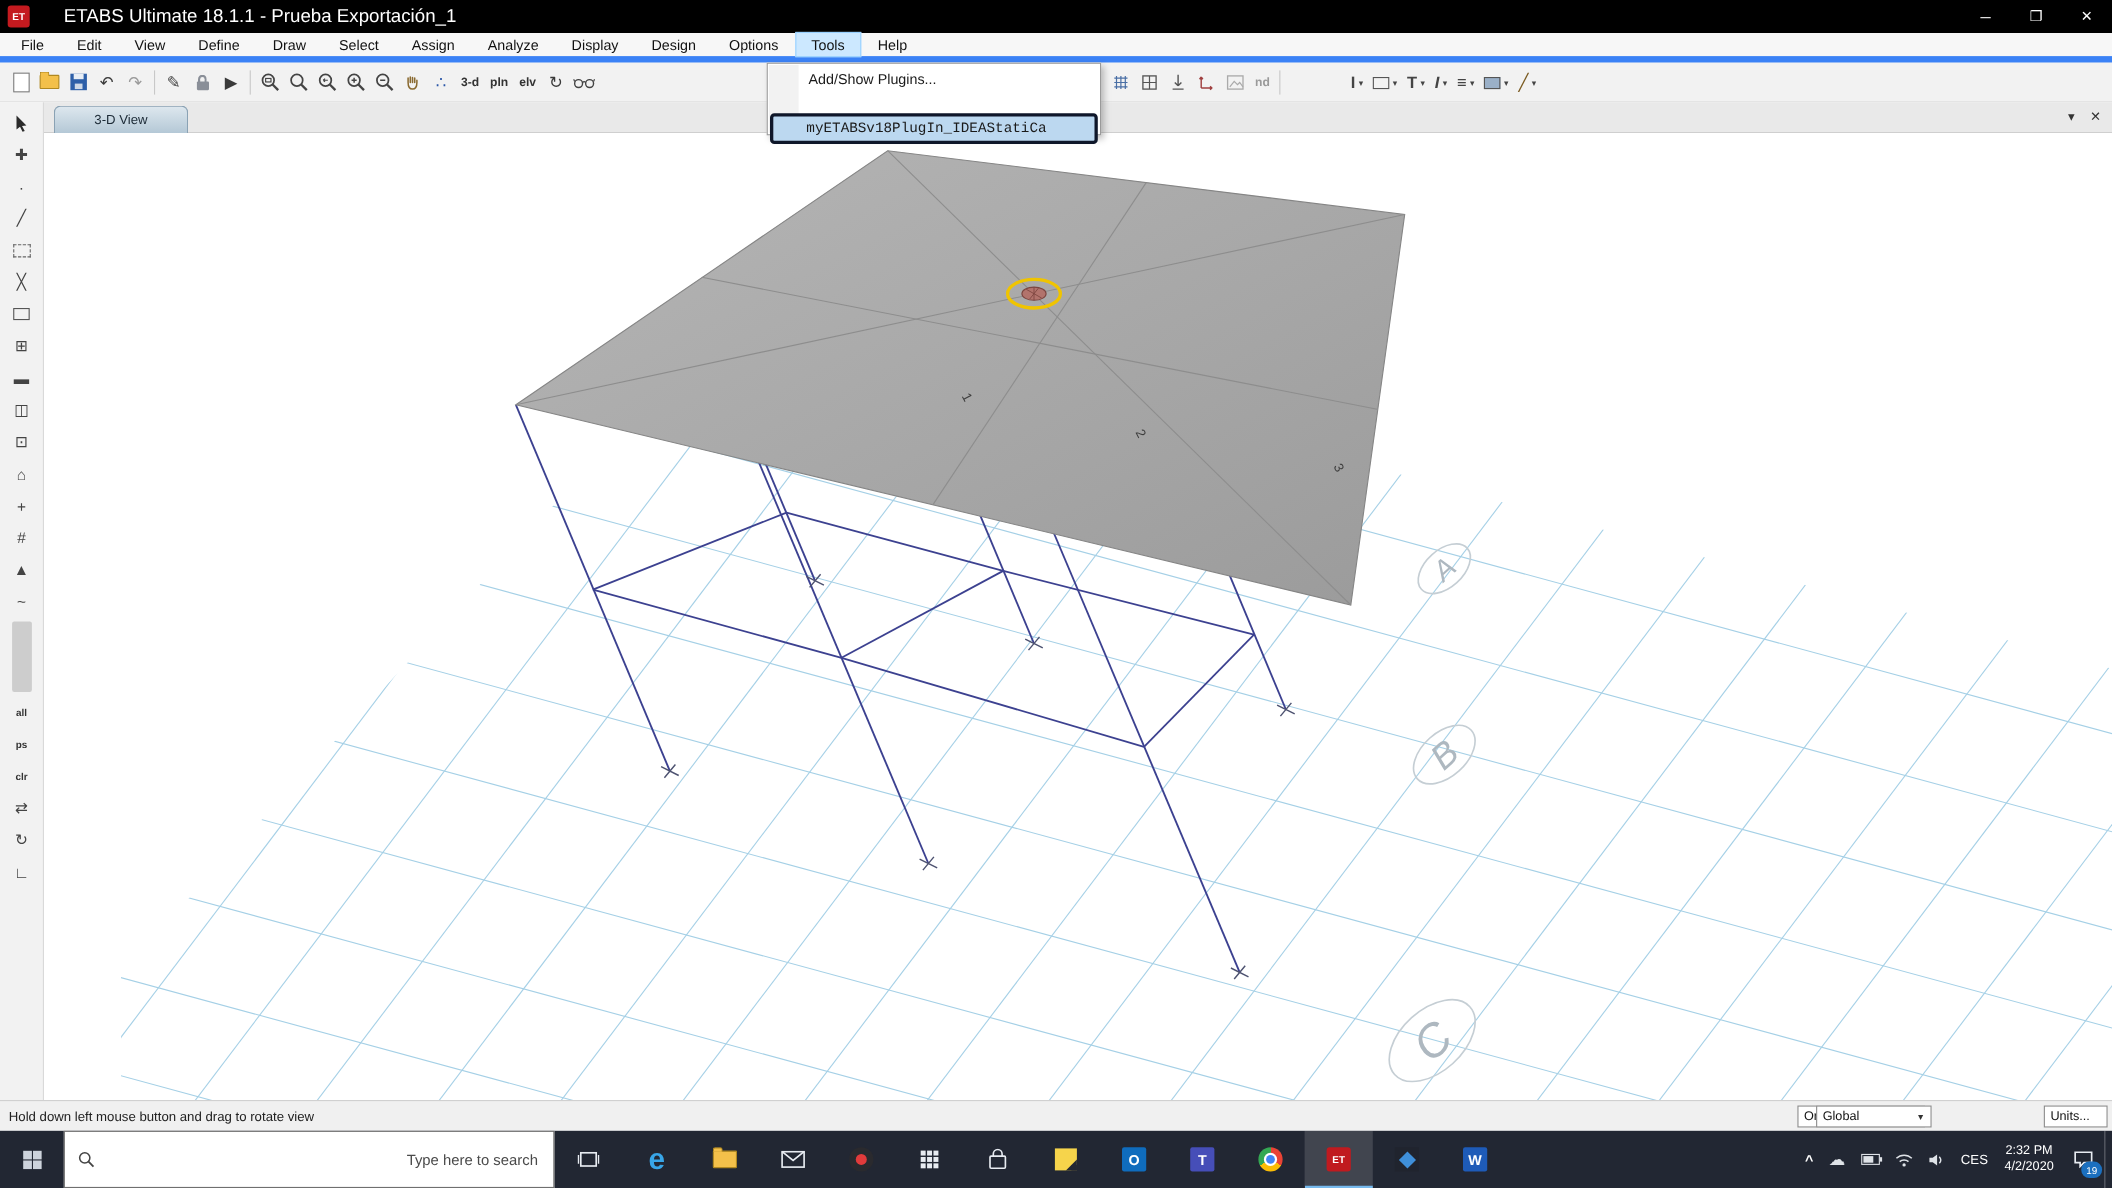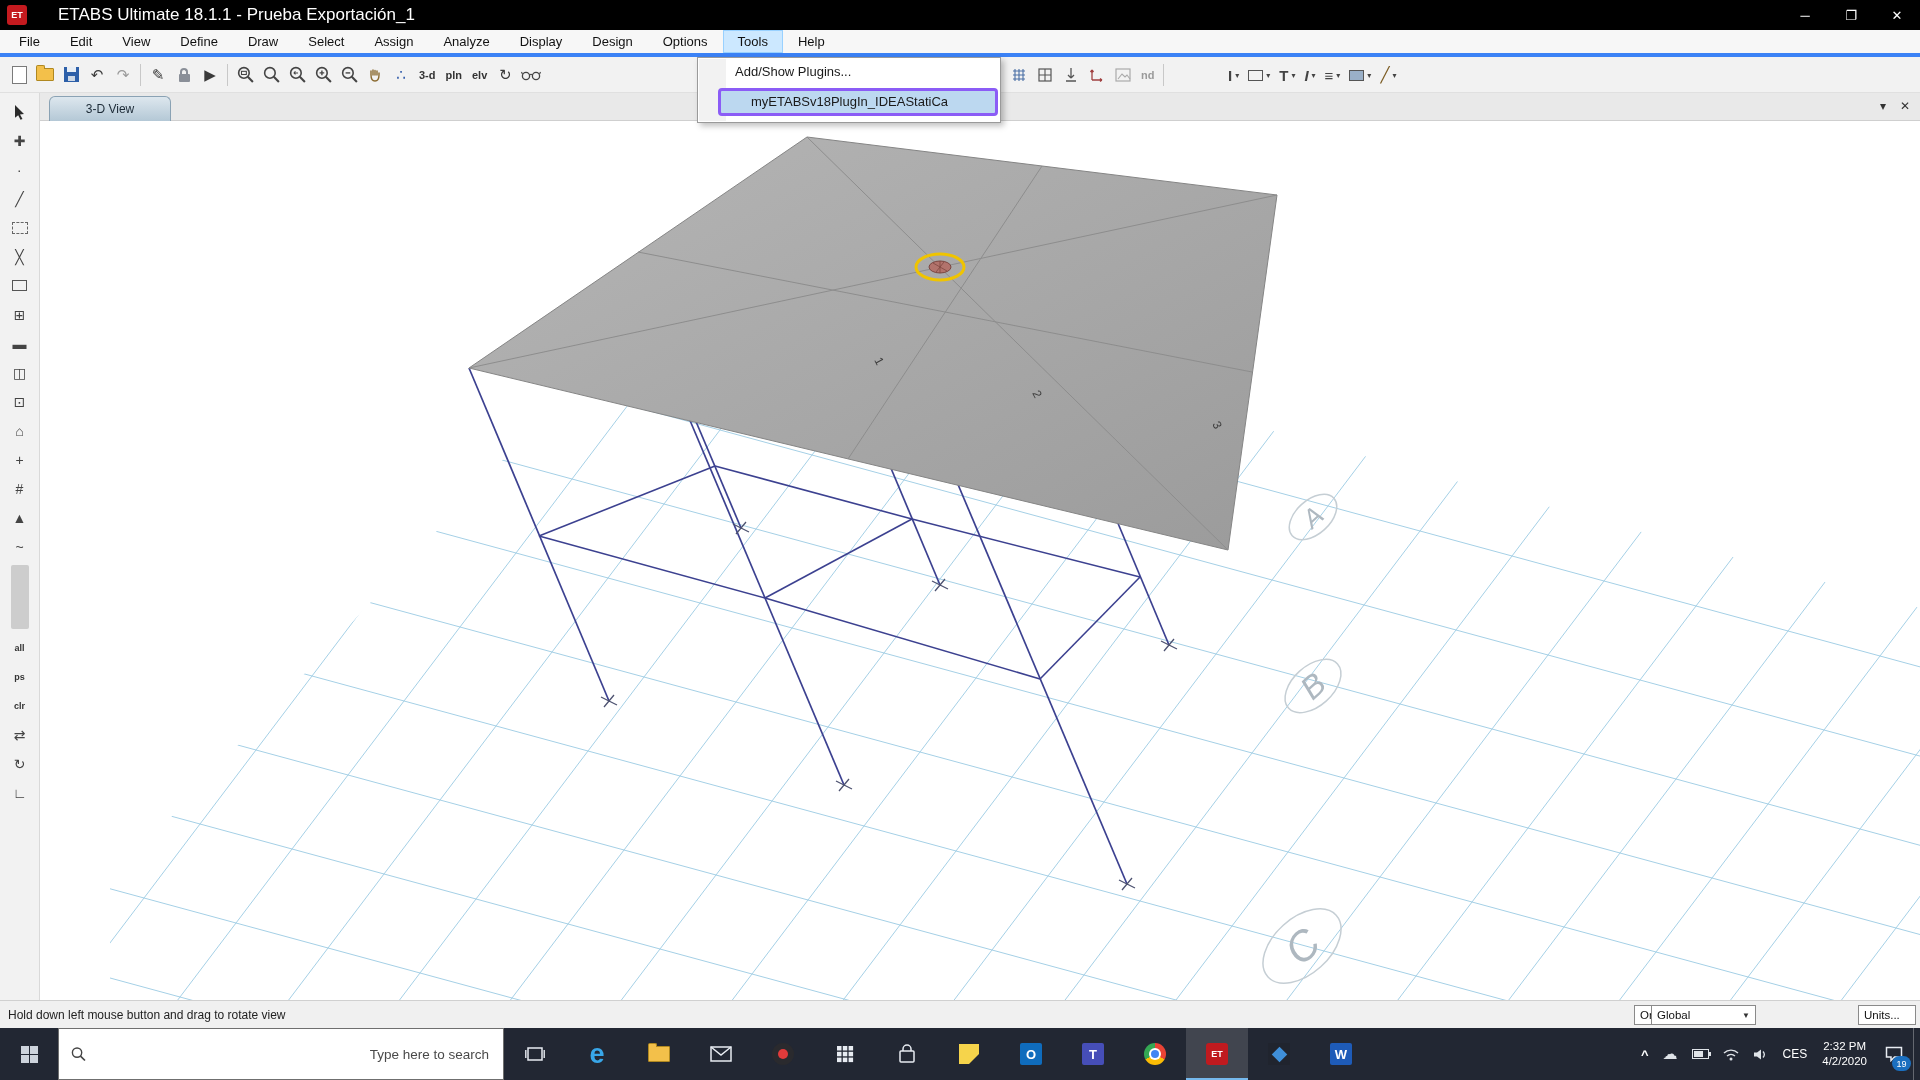--- a/index.html
+++ b/index.html
@@ -10,21 +10,21 @@
   #titlebar{position:absolute;left:0;top:0;width:1920px;height:30px;background:#000;color:#fff;
             display:flex;align-items:center;}
   .app-ico{width:20px;height:20px;background:#c41a1f;border-radius:3px;margin:0 9px 0 7px;
            display:flex;align-items:center;justify-content:center;font-size:9px;font-weight:bold;color:#fff;}
   .title-text{font-size:17px;margin-left:22px;}
   .win-btns{margin-left:auto;display:flex;height:100%;}
   .win-btn{width:46px;display:flex;align-items:center;justify-content:center;font-size:13px;color:#fff;}
 
   
   #menubar{position:absolute;left:0;top:30px;width:1920px;height:27px;background:#f7f7f7;
-           display:flex;align-items:center;font-size:13px;color:#111;border-bottom:4px solid #3b82f6;padding-left:4px;box-sizing:border-box;}
+           display:flex;align-items:center;font-size:13px;color:#111;border-bottom:6px solid #3b82f6;padding-left:4px;box-sizing:border-box;}
   .menu-item{padding:3px 14px;border:1px solid transparent;}
   .menu-item.open{background:#cce8ff;border-color:#99d1ff;}
 
   
   #toolbar{position:absolute;left:0;top:57px;width:1920px;height:36px;background:#f2f2f2;
            display:flex;align-items:center;padding-left:6px;box-sizing:border-box;border-bottom:1px solid #e0e0e0;}
   .tbi{width:26px;height:26px;display:flex;align-items:center;justify-content:center;font-size:15px;color:#3a3a3a;}
   .tbsep{width:1px;height:22px;background:#c8c8c8;margin:0 4px;}
   .tb-text{font-size:11px;font-weight:bold;color:#333;padding:0 5px;}
   .tb-mid{position:absolute;left:1006px;top:0;height:36px;display:flex;align-items:center;}
@@ -43,23 +43,23 @@
   .ic-lock{width:11px;height:8px;background:#8a8f98;border-radius:1px;position:relative;margin-top:7px;}
   .ic-lock::before{content:"";position:absolute;left:1px;top:-6px;width:8px;height:7px;border:2px solid #8a8f98;
                    border-bottom:none;border-radius:4px 4px 0 0;box-sizing:border-box;}
   .ic-dashbox{width:14px;height:10px;border:1px dashed #666;}
   .ic-rect{width:13px;height:9px;border:1.5px solid #555;}
 
   
   #tools-dropdown{position:absolute;left:697px;top:57px;width:304px;height:66px;background:#fff;
                   border:1px solid #9a9a9a;box-shadow:3px 3px 6px rgba(0,0,0,.25);z-index:60;box-sizing:border-box;}
   .dd-gutter{position:absolute;left:1px;top:1px;bottom:1px;width:27px;background:#f2f2f2;}
-  .dd-item{position:relative;height:29px;line-height:27px;padding-left:37px;font-size:13px;color:#1a1a1a;}
-  .dd-item.hl{height:22px;line-height:22px;margin:1px 2px 3px 20px;padding-left:30px;
-              background:#bcd8f0;border:3px solid #8b5cf6;border-radius:4px;}
+  .dd-item{position:relative;height:44px;line-height:27px;padding-left:37px;font-size:13px;color:#1a1a1a;}
+  .dd-item.hl{height:22px;line-height:22px;margin:1px 2px 3px 2px;padding-left:30px;
+              background:#bcd8f0;border:3px solid #0f172a;border-radius:4px;font-family:Liberation Mono, monospace;}
 
   
   #tabbar{position:absolute;left:40px;top:93px;width:1880px;height:28px;background:#e9e9e9;border-bottom:1px solid #cfcfcf;box-sizing:border-box;}
   .tab{position:absolute;left:9px;top:3px;width:122px;height:25px;background:linear-gradient(#dde7ee,#b4c8d6);
        border:1px solid #8aa2b4;border-bottom:none;border-radius:6px 6px 0 0;font-size:12px;color:#1c2a36;
        display:flex;align-items:center;justify-content:center;box-sizing:border-box;}
   .tab-ctrl{position:absolute;top:6px;font-size:12px;color:#333;}
 
   
   #sidebar{position:absolute;left:0;top:93px;width:40px;height:907px;background:#f2f2f2;border-right:1px solid #d9d9d9;

